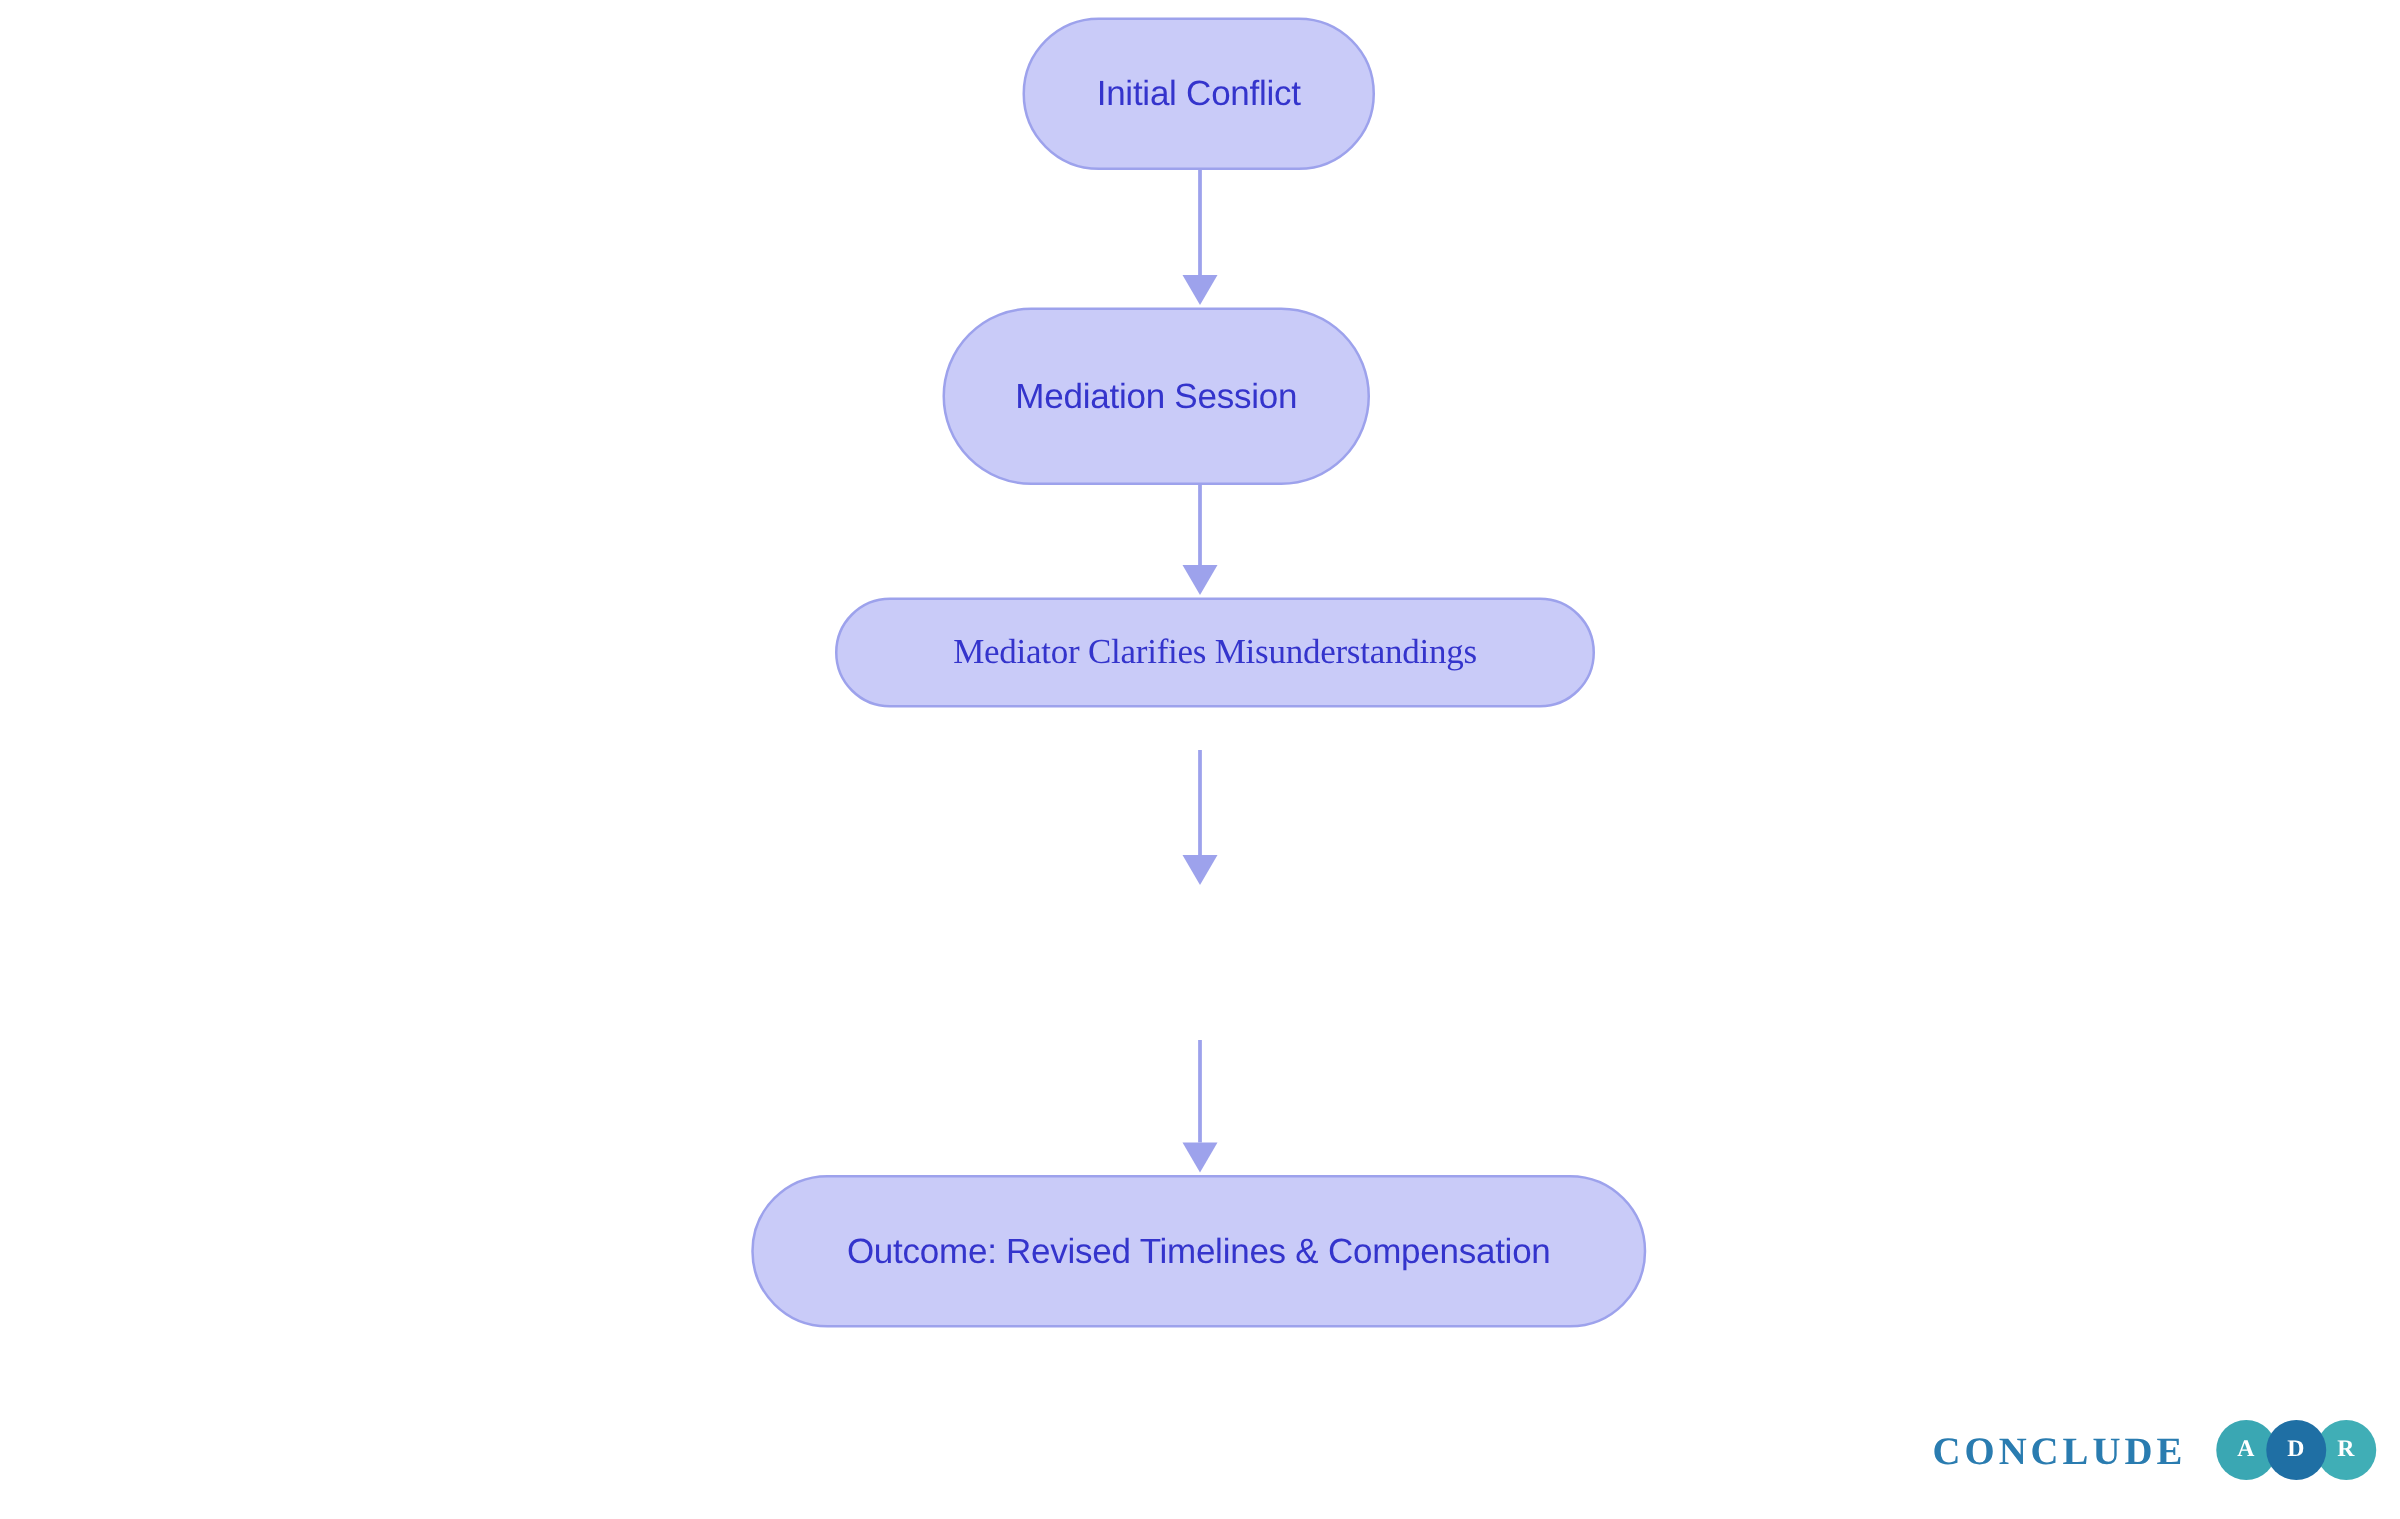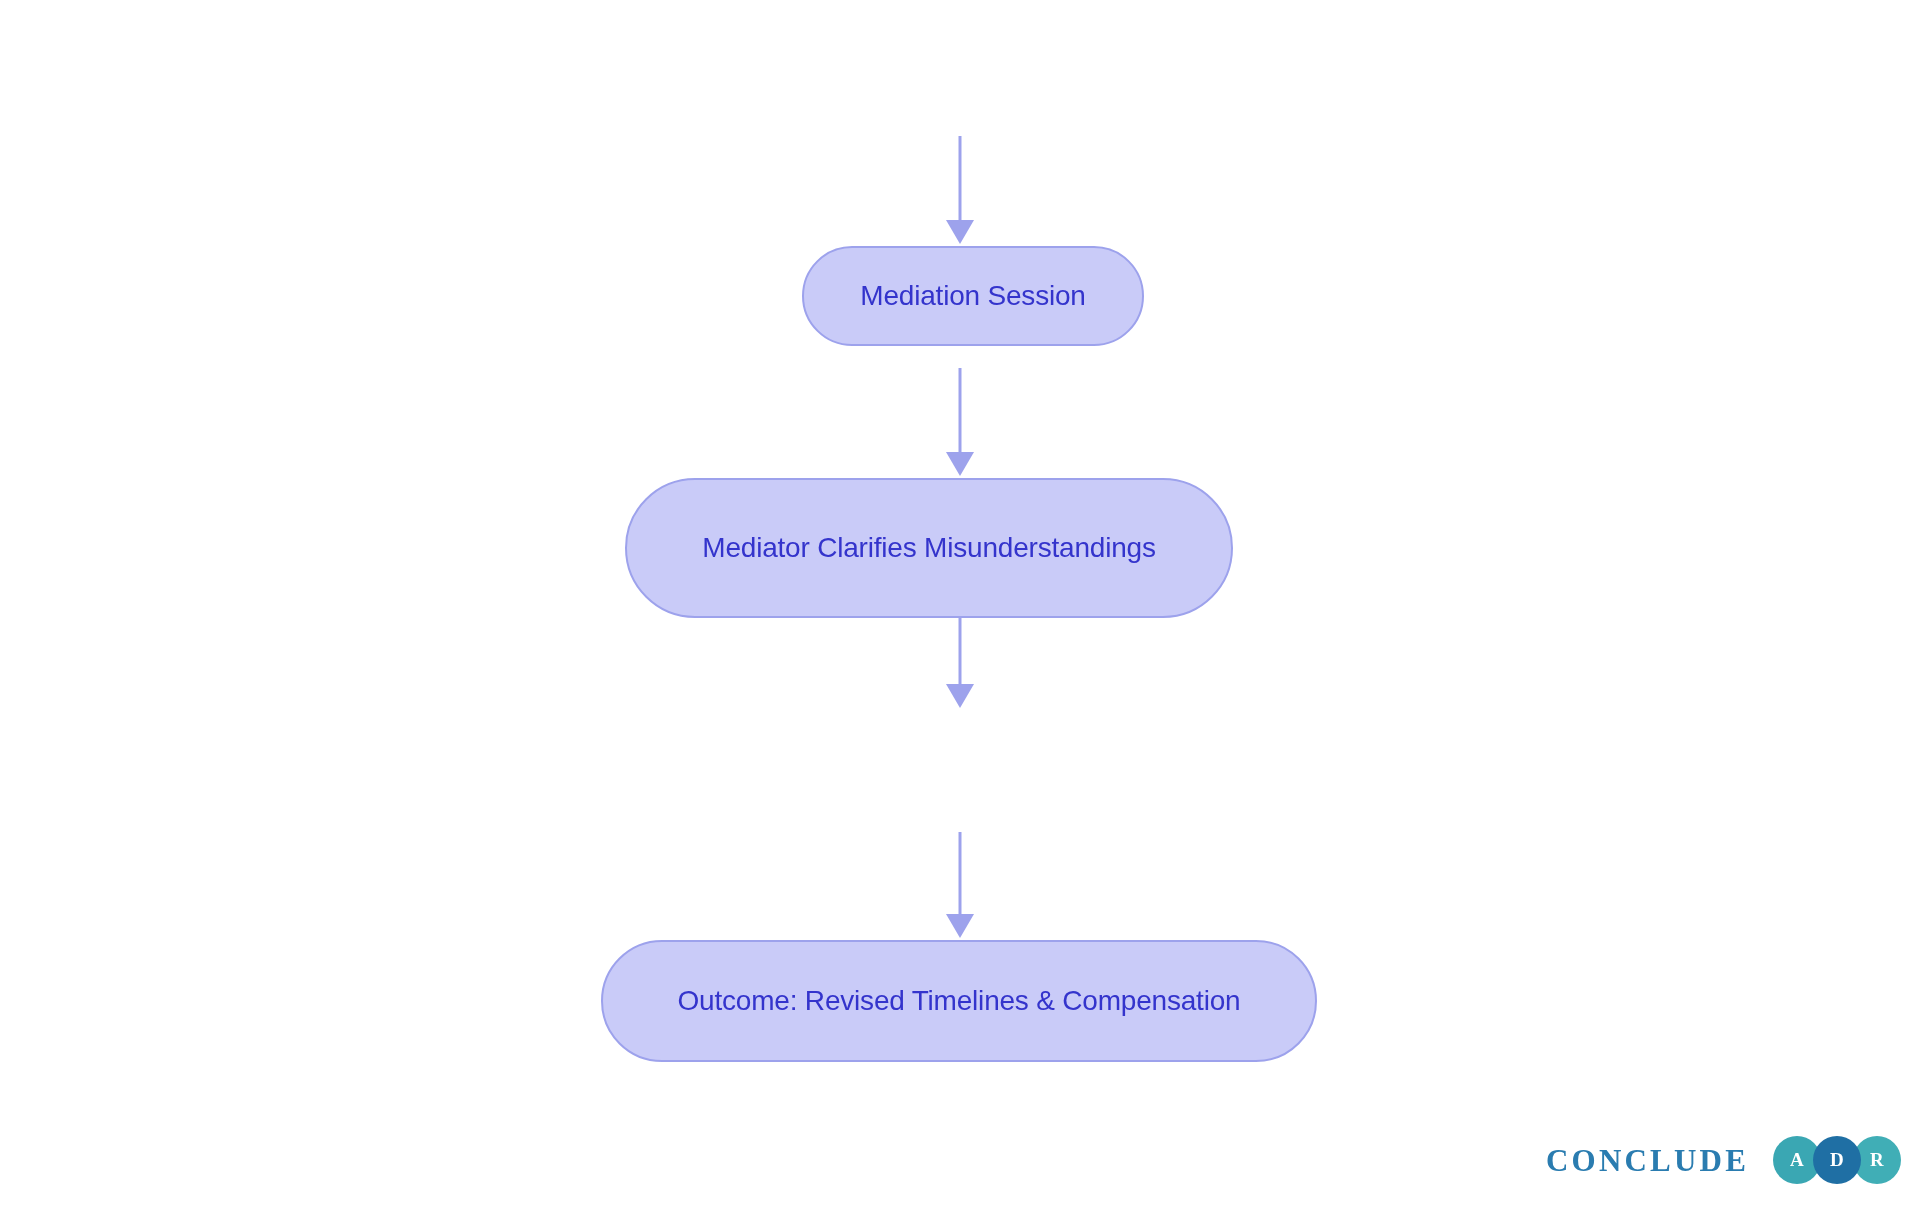--- a/index.html
+++ b/index.html
@@ -105,26 +105,29 @@
       <polygon points="946,452 974,452 960,476" stroke="none"></polygon>
 
       <line x1="960" y1="600" x2="960" y2="684"></line>
       <polygon points="946,684 974,684 960,708" stroke="none"></polygon>
 
       <line x1="960" y1="832" x2="960" y2="914"></line>
       <polygon points="946,914 974,914 960,938" stroke="none"></polygon>
     </g>
   </svg>
 
+  <div class="node" style="left:818px; top:14px; width:282px; height:122px;">
+    <span class="node-label">Initial Conflict</span>
+  </div>
 
-  <div class="node" style="left:802px; top:246px; width:342px; height:100px;">
+  <div class="node" style="left:754px; top:246px; width:342px; height:142px;">
     <span class="node-label">Mediation Session</span>
   </div>
 
-  <div class="node" style="left:625px; top:478px; width:608px; height:140px;">
+  <div class="node" style="left:668px; top:478px; width:608px; height:88px;font-family:Liberation Serif, serif;">
     <span class="node-label">Mediator Clarifies Misunderstandings</span>
   </div>
 
 
   <div class="node" style="left:601px; top:940px; width:716px; height:122px;text-align:right;">
     <span class="node-label">Outcome: Revised Timelines &amp; Compensation</span>
   </div>
 
   <div id="logo" style="left:1518px; top:1136px;">
     <span id="logo-wordmark">CONCLUDE</span>

